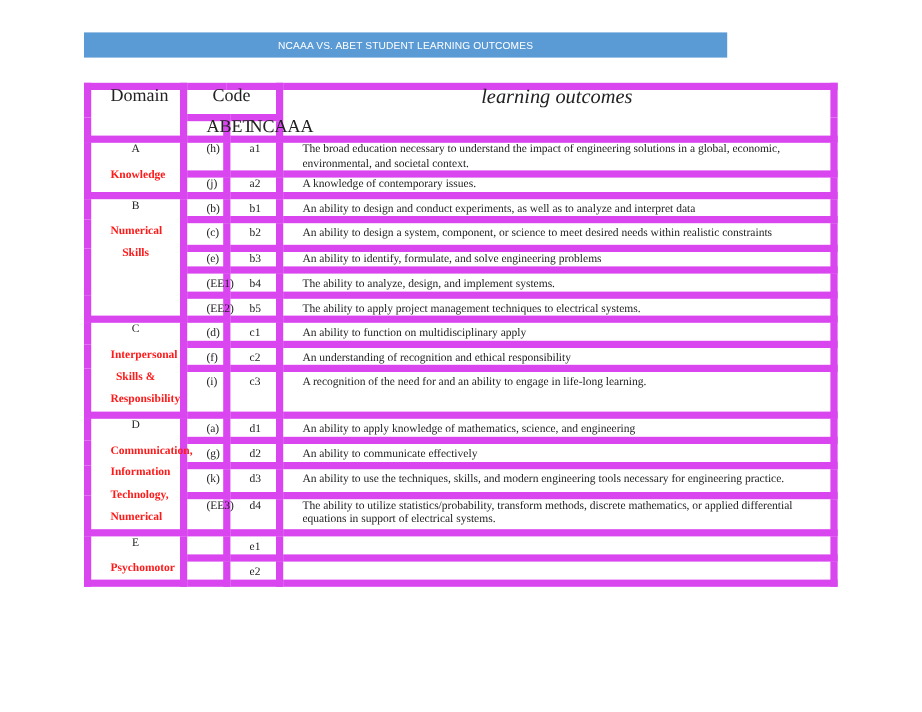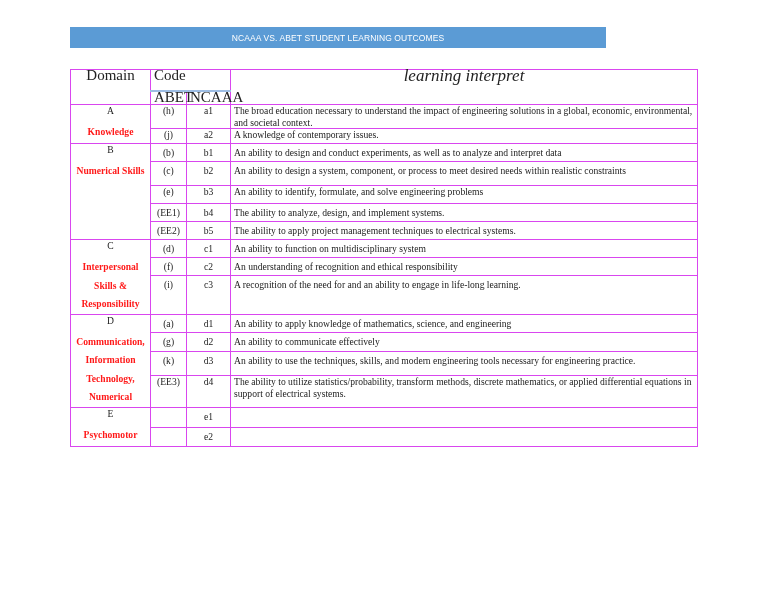--- a/index.html
+++ b/index.html
@@ -1,25 +1,25 @@
 <!DOCTYPE html>
 <html><head>
 <meta charset="utf-8">
 <style>
   html, body { margin:0; padding:0; background:#ffffff; }
   body { width:768px; height:593px; position:relative; overflow:hidden; font-family:"Liberation Serif","DejaVu Serif",serif; color:#222; }
   .banner { position:absolute; left:70px; top:27px; width:536px; height:21px; background:#5b9bd5; color:#ffffff; font-family:"Liberation Sans","DejaVu Sans",sans-serif; font-size:8.5px; display:flex; align-items:center; justify-content:center; letter-spacing:0.1px; }
   table.lo { position:absolute; left:70px; top:69px; border-collapse:collapse; table-layout:fixed; width:628px; font-size:9.6px; line-height:11.5px; }
-  table.lo td { border:1px solid #d946ef; padding:0 3px; vertical-align:top; }
+  table.lo td { border:6px solid #d946ef; padding:0 16px; vertical-align:top; }
   .col-domain { width:80px; }
   .col-abet { width:36px; }
   .col-ncaaa { width:44px; }
   .col-outcome { width:auto; }
   .hd-domain { font-size:15px; text-align:center; vertical-align:top; padding-top:2px; }
-  .hd-code { font-size:15px; text-align:left; border-bottom:2px solid #9dbde4 !important; height:20px; padding-top:0; }
+  .hd-code { font-size:15px; text-align:center; border-bottom:2px solid #9dbde4 !important; height:20px; padding-top:0; }
   .hd-outcome { font-size:17px; font-style:italic; text-align:center; padding-top:2px; }
   .hd-sub { text-align:center; font-size:15px; height:12px; }
   .c { text-align:center; }
   .domain-cell { text-align:center; padding-top:2px; }
   .domain-letter { display:block; height:18px; }
   .domain-name { display:block; color:#ff1a1a; font-weight:bold; line-height:18.5px; }
   .r1 { height:23px; }
   .r2 { height:15px; }
   .r3 { height:18px; }
   .r4 { height:24px; }
@@ -37,21 +37,21 @@
   <colgroup>
     <col class="col-domain">
       <col class="col-abet">
       <col class="col-ncaaa">
       <col class="col-outcome">
   </colgroup>
   <tbody>
       <tr>
     <td class="hd-domain" rowspan="2">Domain</td>
     <td class="hd-code" colspan="2">Code</td>
-    <td class="hd-outcome" rowspan="2">learning interpret</td>
+    <td class="hd-outcome" rowspan="2">learning outcomes</td>
   </tr>
   <tr>
     <td class="hd-sub">ABET</td>
     <td class="hd-sub">NCAAA</td>
   </tr>
 
   <tr class="r1">
     <td class="domain-cell" rowspan="2">
       <span class="domain-letter">A</span>
       <span class="domain-name">Knowledge</span>
@@ -71,21 +71,21 @@
       <span class="domain-letter">B</span>
       <span class="domain-name">Numerical Skills</span>
     </td>
     <td class="c rtxt">(b)</td>
     <td class="c rtxt">b1</td>
     <td class="rtxt">An ability to design and conduct experiments, as well as to analyze and interpret data</td>
   </tr>
   <tr class="r4">
     <td class="c rtxt">(c)</td>
     <td class="c rtxt">b2</td>
-    <td class="rtxt">An ability to design a system, component, or process to meet desired needs within realistic constraints</td>
+    <td class="rtxt">An ability to design a system, component, or science to meet desired needs within realistic constraints</td>
   </tr>
   <tr class="r3">
     <td class="c">(e)</td>
     <td class="c">b3</td>
     <td>An ability to identify, formulate, and solve engineering problems</td>
   </tr>
   <tr class="r3">
     <td class="c rtxt">(EE1)</td>
     <td class="c rtxt">b4</td>
     <td class="rtxt">The ability to analyze, design, and implement systems.</td>
@@ -98,21 +98,21 @@
 
   <tr class="r3">
     <td class="domain-cell" rowspan="3">
       <span class="domain-letter">C</span>
       <span class="domain-name">Interpersonal</span>
       <span class="domain-name">Skills &amp;</span>
       <span class="domain-name">Responsibility</span>
     </td>
     <td class="c rtxt">(d)</td>
     <td class="c rtxt">c1</td>
-    <td class="rtxt">An ability to function on multidisciplinary system</td>
+    <td class="rtxt">An ability to function on multidisciplinary apply</td>
   </tr>
   <tr class="r3">
     <td class="c rtxt">(f)</td>
     <td class="c rtxt">c2</td>
     <td class="rtxt">An understanding of recognition and ethical responsibility</td>
   </tr>
   <tr class="rtall">
     <td class="c rtxt">(i)</td>
     <td class="c rtxt">c3</td>
     <td class="rtxt">A recognition of the need for and an ability to engage in life-long learning.</td>

